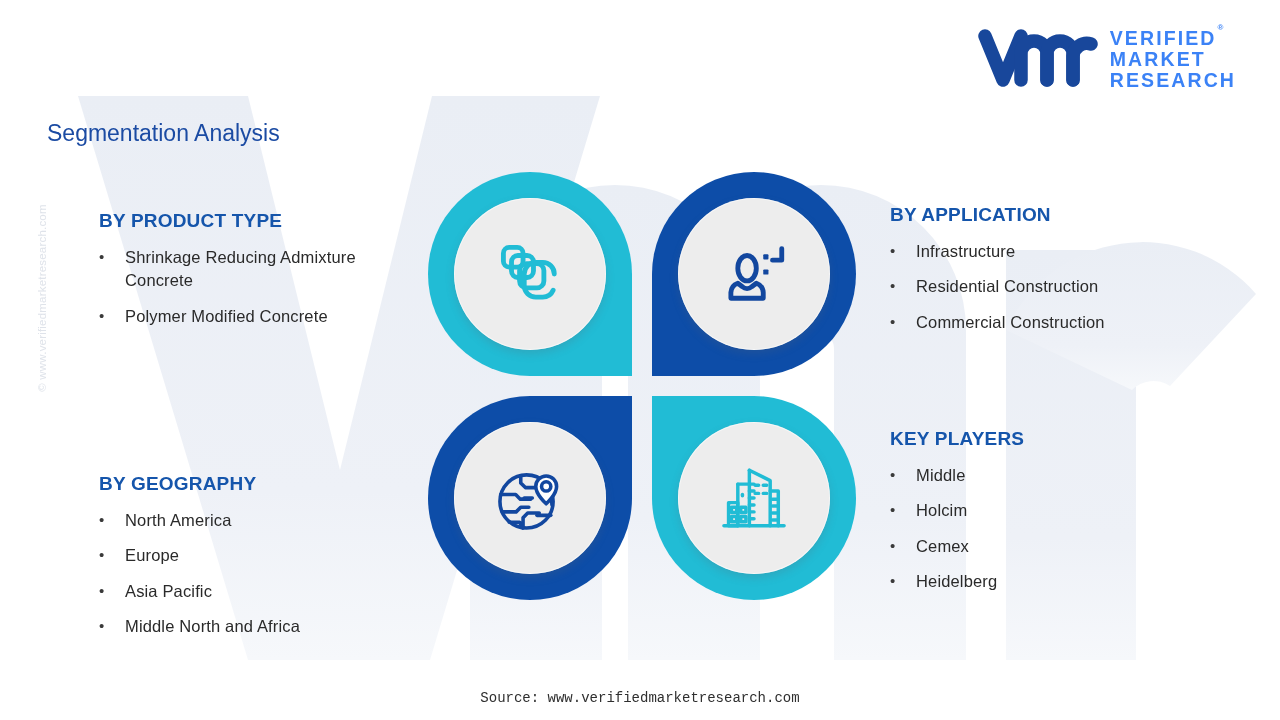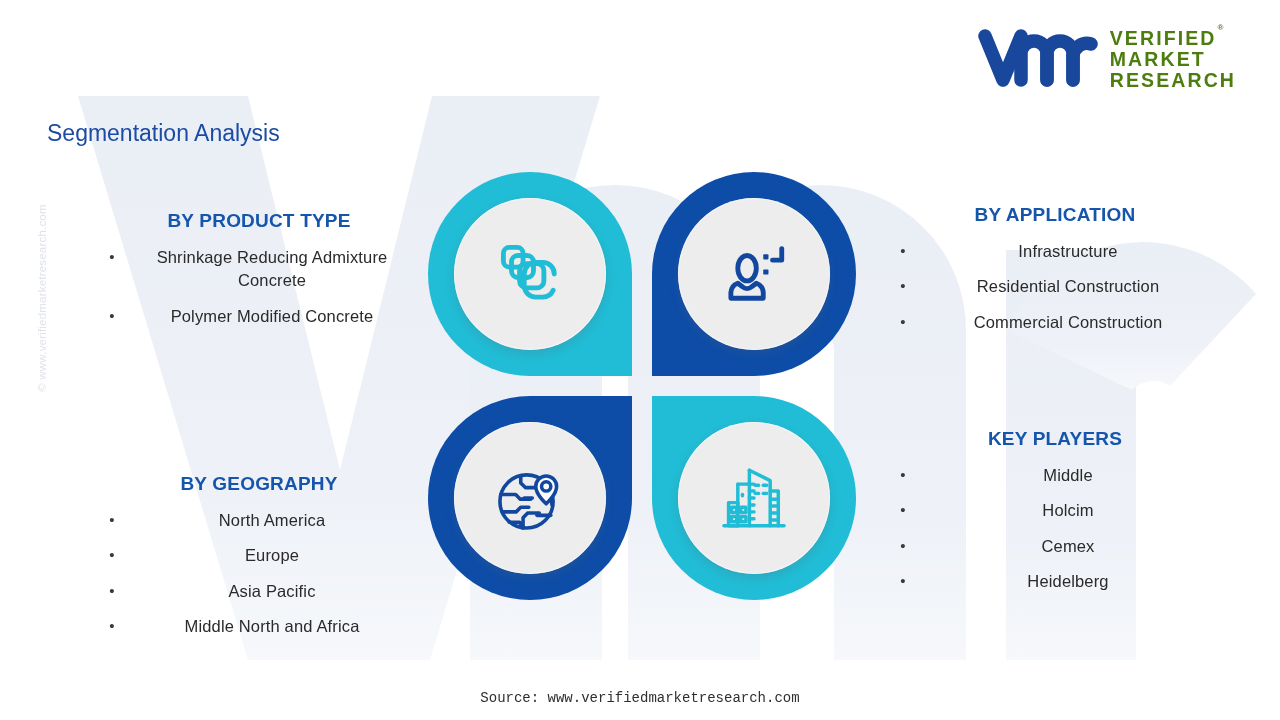--- a/index.html
+++ b/index.html
@@ -65,21 +65,21 @@
   #brand-logo .logo-mark { display: block; }
   #brand-logo .logo-words {
     display: flex;
     flex-direction: column;
     line-height: 1.07;
   }
   #brand-logo .logo-words .wline {
     font-size: 19.5px;
     font-weight: bold;
     letter-spacing: 2.1px;
-    color: #4d7c0f;
+    color: #3b82f6;
     white-space: nowrap;
     position: relative;
   }
   #brand-logo .reg-mark {
     position: absolute;
     font-size: 8px;
     top: -4px;
     margin-left: 1px;
     letter-spacing: 0;
   }
@@ -94,21 +94,21 @@
     transform-origin: center center;
     text-align: center;
     font-size: 11.5px;
     color: #dfe3ea;
     letter-spacing: 0.2px;
     z-index: 5;
     white-space: nowrap;
   }
 
   
-  .seg-block { position: absolute; z-index: 6; text-align: center; }
+  .seg-block { position: absolute; z-index: 6; }
   .seg-title {
     font-size: 19px;
     font-weight: bold;
     color: #1555ab;
     letter-spacing: 0.2px;
     white-space: nowrap;
     margin-bottom: 14px;
   }
   .seg-list { list-style: none; }
   .seg-list li {

